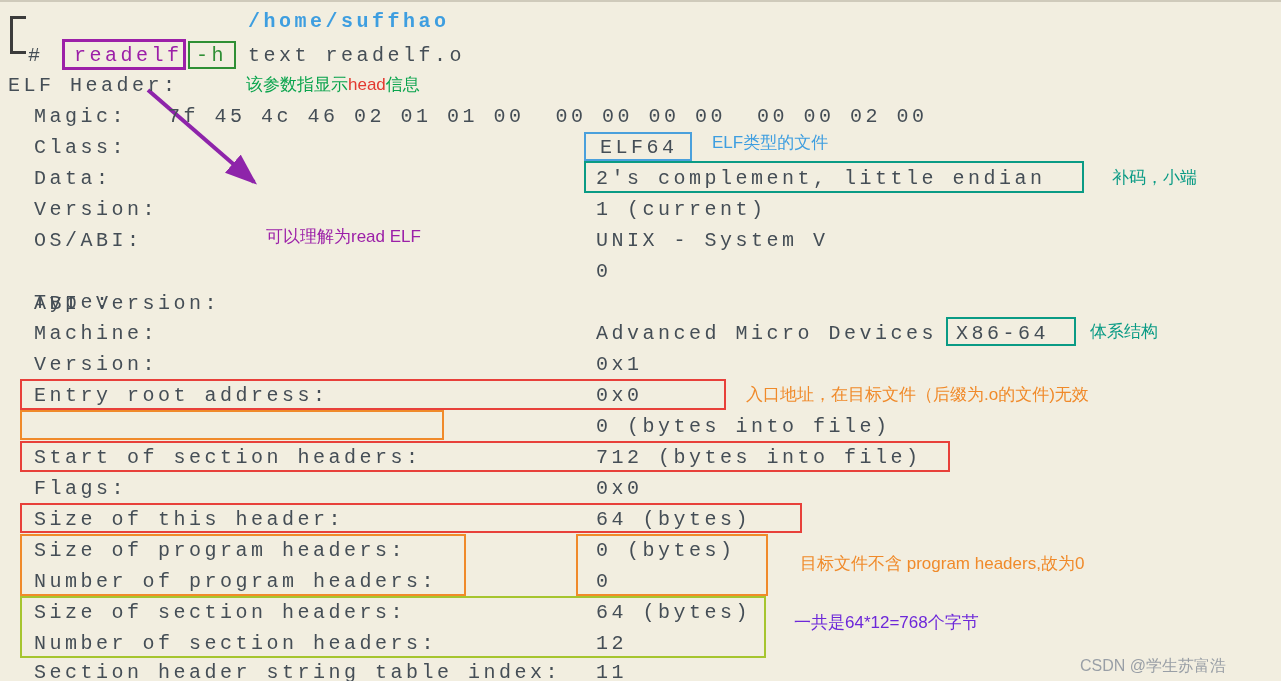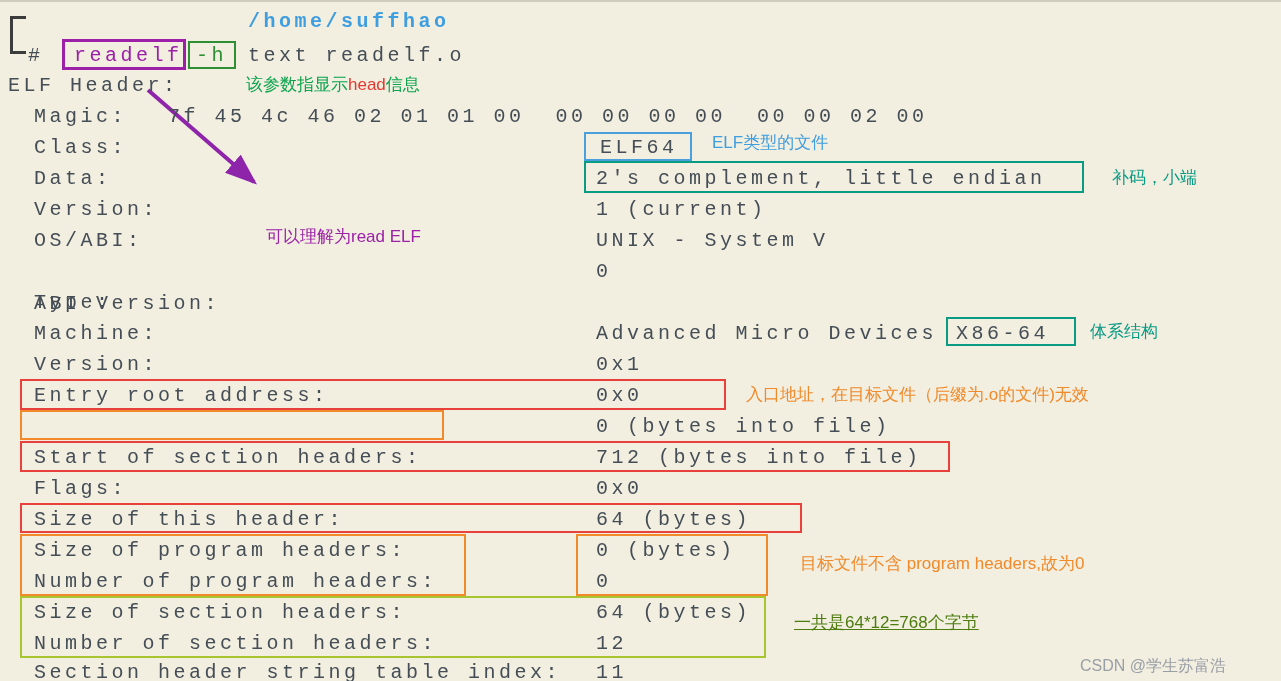--- a/index.html
+++ b/index.html
@@ -33,21 +33,21 @@
     background:transparent;
     pointer-events:none;
   }
   .c-red    { color:#E3382F; }
   .c-blue   { color:#3E9EE0; }
   .c-purple { color:#9C20A8; }
   .c-greenD { color:#2F8F35; }
   .c-green  { color:#0AA44D; }
   .c-teal   { color:#0A9B85; }
   .c-orange { color:#F08A2A; }
-  .c-ygreen { color:#4d7c0f;text-decoration:underline; }
+  .c-ygreen { color:#6d28d9; }
   .c-gray   { color:#999FA6; }
   .b-purple { border-color:#9C20A8; border-width:3px; }
   .b-greenD { border-color:#2F8F35; }
   .b-blue   { border-color:#4AA0DC; }
   .b-teal   { border-color:#0A9B85; }
   .b-red    { border-color:#E8403A; }
   .b-orange { border-color:#F08A2A; }
   .b-ygreen { border-color:#A6C52F; }
   .bracket {
     position:absolute;

